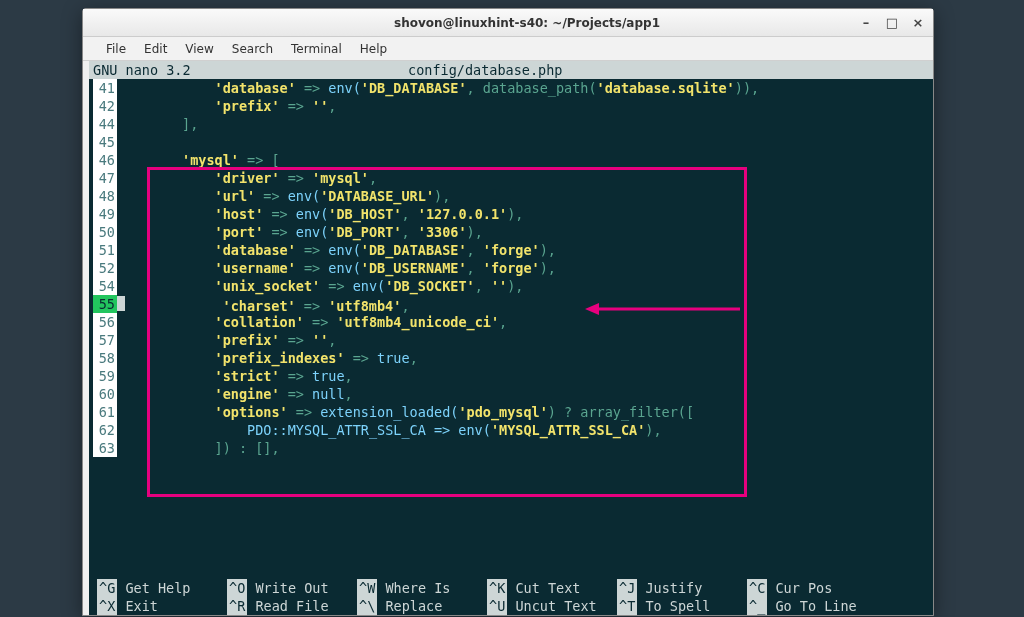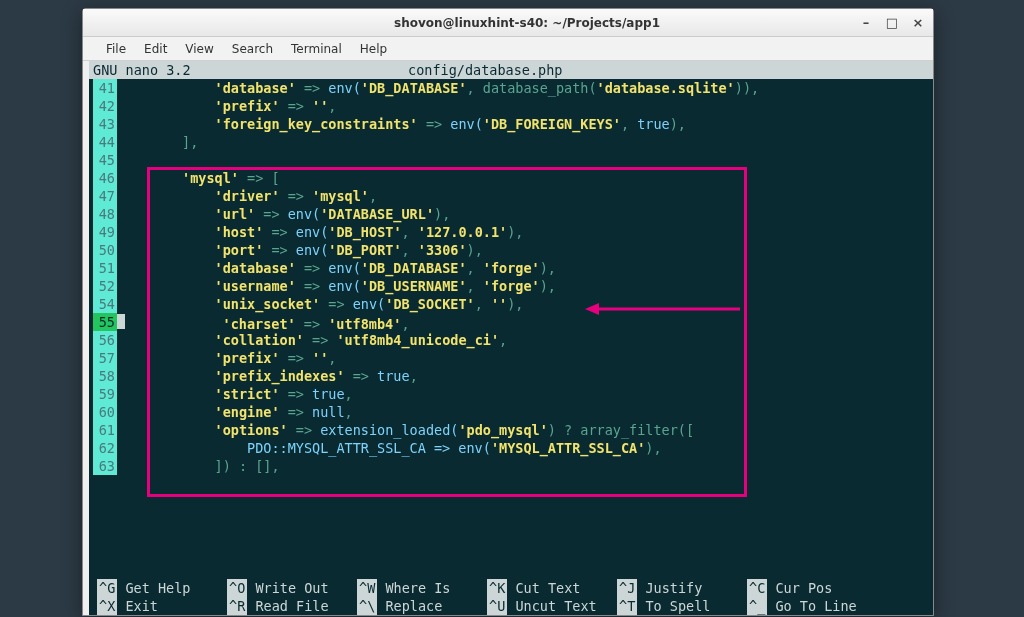--- a/index.html
+++ b/index.html
@@ -93,21 +93,21 @@
 .editor {
   position: relative;
   padding-left: 4px;
 }
 .line { display: flex; height: 18px; white-space: pre; }
 .gutter {
   color: #4a7a7e;
   width: 24px;
   text-align: right;
   padding-right: 2px;
-  background: #5eead4;
+  background: #ffffff;
 }
 .gutter.hl { background: #22c55e; color: #0a2a32; }
 .cursor { background: #cdd6d6; width: 8px; height: 15px; display: inline-block; margin-top: 1px; }
 .code { flex: 1; }
 .y { color: #f2e36b; font-weight: bold; }
 .g { color: #5aa590; }
 .c { color: #7dd3fc; }
 .w { color: #cdd6d6; }
 .highlight-box {
   position: absolute;
@@ -156,21 +156,20 @@
 
   <div class="terminal">
     <div class="nano-header">
       <span class="left">GNU nano 3.2</span>
       <span class="center">config/database.php</span>
     </div>
 
     <div class="editor">
       <div class="line"><span class="gutter">41</span><span class="code"><span class="w">            </span><span class="y">'database'</span><span class="g"> =&gt; </span><span class="c">env(</span><span class="y">'DB_DATABASE'</span><span class="g">, database_path(</span><span class="y">'database.sqlite'</span><span class="g">)),</span></span></div>
       <div class="line"><span class="gutter">42</span><span class="code"><span class="w">            </span><span class="y">'prefix'</span><span class="g"> =&gt; </span><span class="y">''</span><span class="g">,</span></span></div>
-      <div class="line"><span class="gutter">43</span><span class="code"><span class="w">            </span><span class="y">'foreign_key_constraints'</span><span class="g"> =&gt; </span><span class="c">env(</span><span class="y">'DB_FOREIGN_KEYS'</span><span class="g">, </span><span class="c">true</span><span class="g">),</span></span></div>
       <div class="line"><span class="gutter">44</span><span class="code"><span class="w">        </span><span class="g">],</span></span></div>
       <div class="line"><span class="gutter">45</span><span class="code"></span></div>
       <div class="line"><span class="gutter">46</span><span class="code"><span class="w">        </span><span class="y">'mysql'</span><span class="g"> =&gt; [</span></span></div>
       <div class="line"><span class="gutter">47</span><span class="code"><span class="w">            </span><span class="y">'driver'</span><span class="g"> =&gt; </span><span class="y">'mysql'</span><span class="g">,</span></span></div>
       <div class="line"><span class="gutter">48</span><span class="code"><span class="w">            </span><span class="y">'url'</span><span class="g"> =&gt; </span><span class="c">env(</span><span class="y">'DATABASE_URL'</span><span class="g">),</span></span></div>
       <div class="line"><span class="gutter">49</span><span class="code"><span class="w">            </span><span class="y">'host'</span><span class="g"> =&gt; </span><span class="c">env(</span><span class="y">'DB_HOST'</span><span class="g">, </span><span class="y">'127.0.0.1'</span><span class="g">),</span></span></div>
       <div class="line"><span class="gutter">50</span><span class="code"><span class="w">            </span><span class="y">'port'</span><span class="g"> =&gt; </span><span class="c">env(</span><span class="y">'DB_PORT'</span><span class="g">, </span><span class="y">'3306'</span><span class="g">),</span></span></div>
       <div class="line"><span class="gutter">51</span><span class="code"><span class="w">            </span><span class="y">'database'</span><span class="g"> =&gt; </span><span class="c">env(</span><span class="y">'DB_DATABASE'</span><span class="g">, </span><span class="y">'forge'</span><span class="g">),</span></span></div>
       <div class="line"><span class="gutter">52</span><span class="code"><span class="w">            </span><span class="y">'username'</span><span class="g"> =&gt; </span><span class="c">env(</span><span class="y">'DB_USERNAME'</span><span class="g">, </span><span class="y">'forge'</span><span class="g">),</span></span></div>
       <div class="line"><span class="gutter">54</span><span class="code"><span class="w">            </span><span class="y">'unix_socket'</span><span class="g"> =&gt; </span><span class="c">env(</span><span class="y">'DB_SOCKET'</span><span class="g">, </span><span class="y">''</span><span class="g">),</span></span></div>

